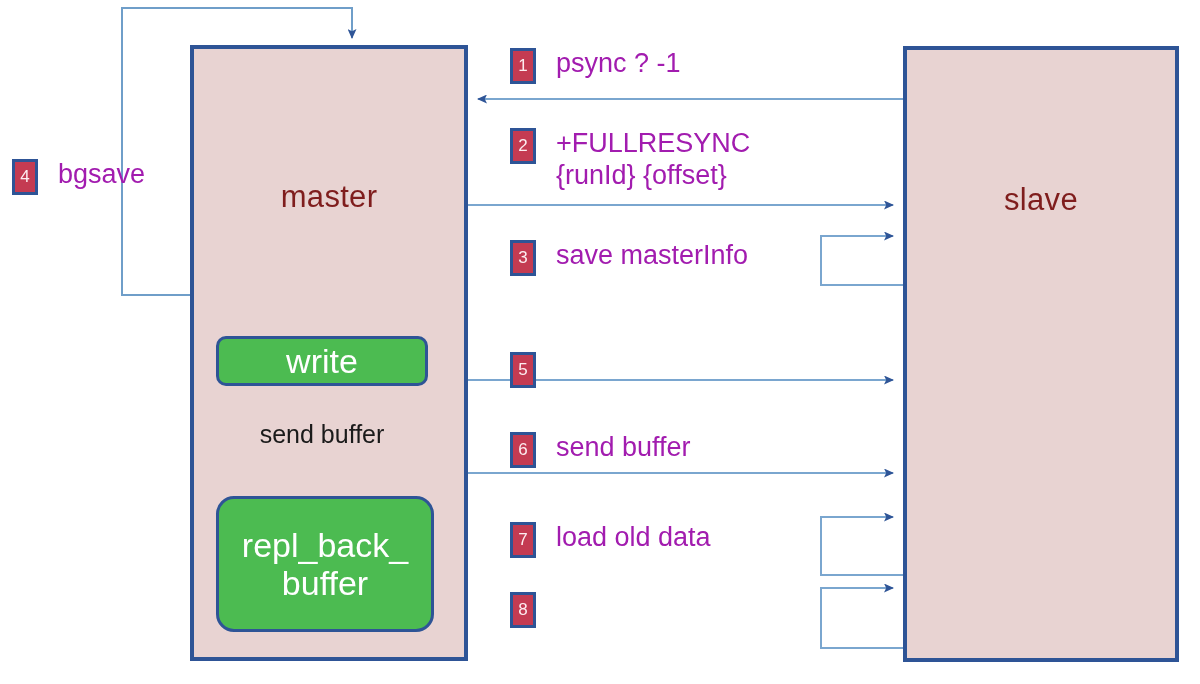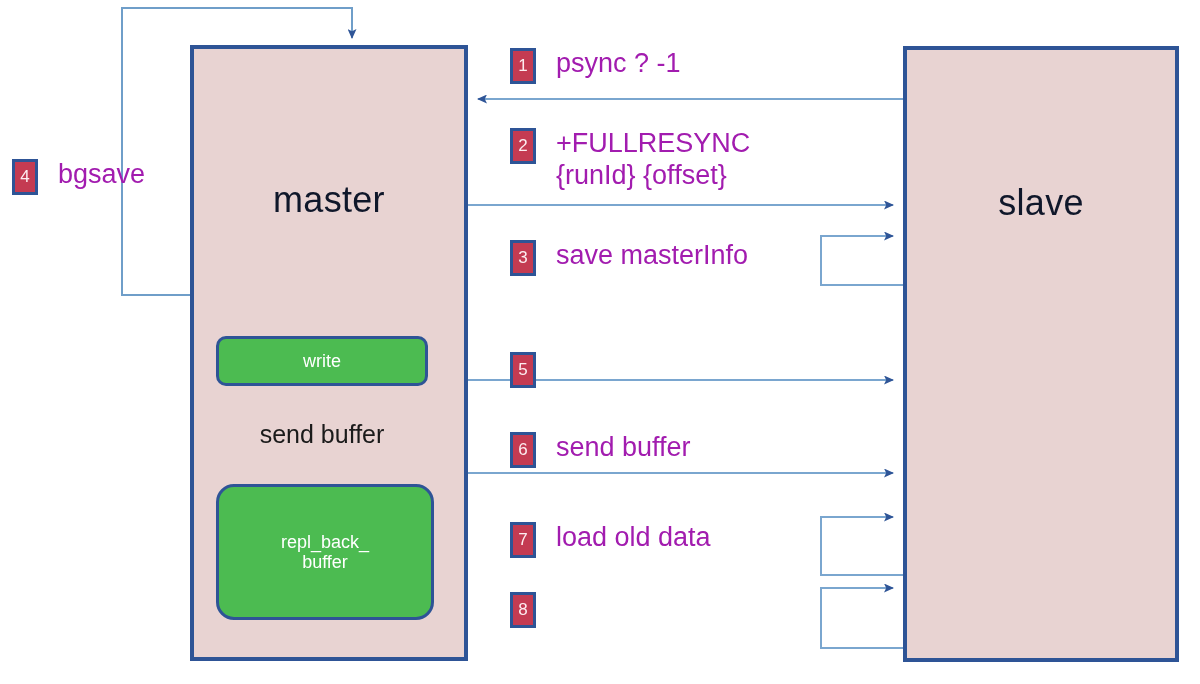--- a/index.html
+++ b/index.html
@@ -33,52 +33,52 @@
     position: absolute;
     background: #e8d3d2;
     border: 4px solid #2e5496;
     box-sizing: border-box;
   }
   .node-label {
     position: absolute;
     left: 0;
     width: 100%;
     text-align: center;
-    color: #0f172a;
-    font-size: 36px;
+    color: #7f1d1d;
+    font-size: 31px;
     font-family: "Liberation Sans", sans-serif;
     letter-spacing: 0.3px;
   }
 
   #master-box { left: 190px; top: 45px; width: 278px; height: 616px; }
   #master-label { top: 130px; }
   #slave-box  { left: 903px; top: 46px; width: 276px; height: 616px; }
   #slave-label { top: 132px; }
 
   
   .green-box {
     position: absolute;
     background: #4cbb51;
     border: 3px solid #2e5496;
     box-sizing: border-box;
     display: flex;
     align-items: center;
     justify-content: center;
     text-align: center;
     color: #ffffff;
-    font-size: 18px;
+    font-size: 34px;
     line-height: 1.12;
     font-family: "Liberation Sans", sans-serif;
   }
   #write-box {
     left: 216px; top: 336px; width: 212px; height: 50px;
     border-radius: 10px;
   }
   #repl-box {
-    left: 216px; top: 484px; width: 218px; height: 136px;
+    left: 216px; top: 496px; width: 218px; height: 136px;
     border-radius: 18px;
   }
 
   
   #send-buffer-inner {
     position: absolute;
     left: 216px;
     top: 420px;
     width: 212px;
     text-align: center;

